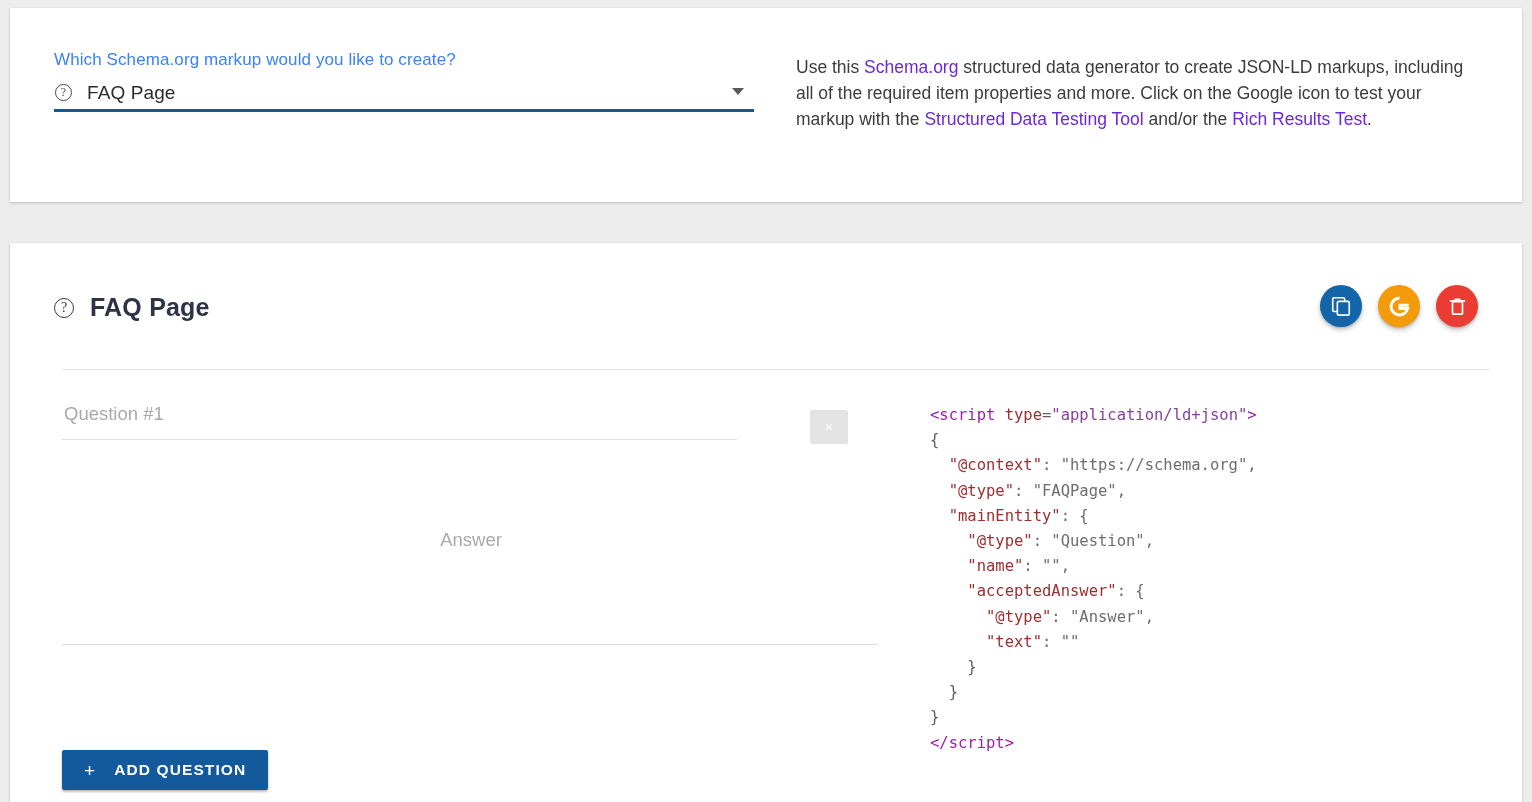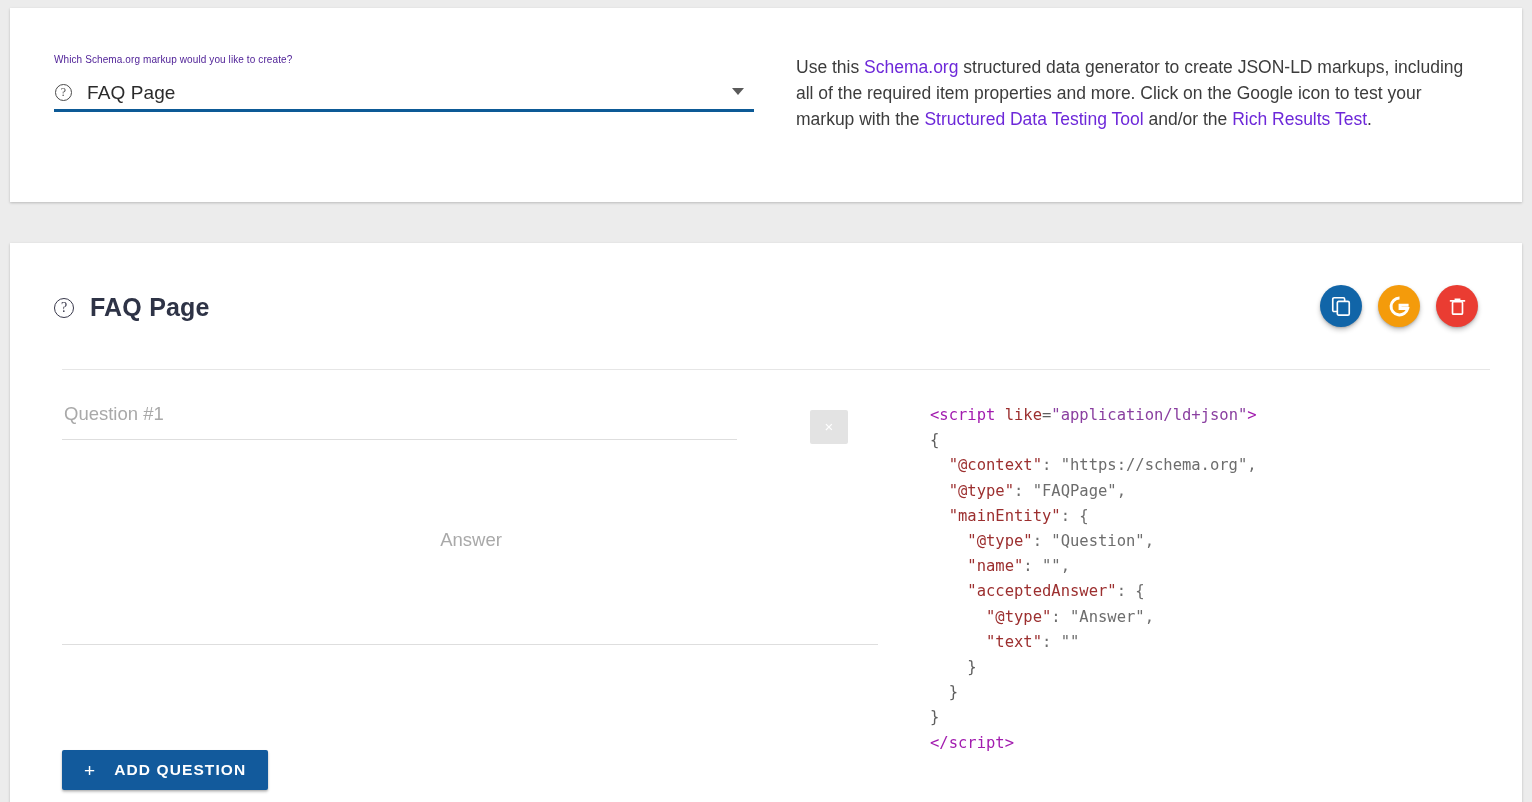--- a/index.html
+++ b/index.html
@@ -22,22 +22,22 @@
     width: 1512px;
     background: #ffffff;
     box-shadow: 0 1px 3px rgba(0,0,0,0.12), 0 1px 2px rgba(0,0,0,0.10);
   }
   .card-top { top: 8px; height: 194px; }
   .card-main { top: 243px; height: 560px; }
 
   
   .selector-wrap { position: absolute; left: 44px; top: 44px; width: 700px; }
   .selector-label {
-    color: #4c1d95;
-    font-size: 10px;
+    color: #3b82f6;
+    font-size: 17px;
     line-height: 16px;
     letter-spacing: .1px;
     white-space: nowrap;
   }
   .select-row {
     position: relative;
     margin-top: 8px;
     height: 36px;
     display: flex;
     align-items: center;
@@ -305,21 +305,21 @@
       <div class="a-row">
         <textarea class="a-input" placeholder="Answer" style=""></textarea>
       </div>
     </div>
 
     <button class="add-btn">
       <span class="add-plus">+</span>
       <span>ADD QUESTION</span>
     </button>
 
-    <div class="code-panel"><span class="tag">&lt;script </span><span class="attr">like</span><span class="punc">=</span><span class="aval">"application/ld+json"</span><span class="tag">&gt;</span>
+    <div class="code-panel"><span class="tag">&lt;script </span><span class="attr">type</span><span class="punc">=</span><span class="aval">"application/ld+json"</span><span class="tag">&gt;</span>
 <span class="punc">{</span>
 <span class="key">  "@context"</span><span class="val">: "https://schema.org",</span>
 <span class="key">  "@type"</span><span class="val">: "FAQPage",</span>
 <span class="key">  "mainEntity"</span><span class="val">: {</span>
 <span class="key">    "@type"</span><span class="val">: "Question",</span>
 <span class="key">    "name"</span><span class="val">: "",</span>
 <span class="key">    "acceptedAnswer"</span><span class="val">: {</span>
 <span class="key">      "@type"</span><span class="val">: "Answer",</span>
 <span class="key">      "text"</span><span class="val">: ""</span>
 <span class="punc">    }</span>

